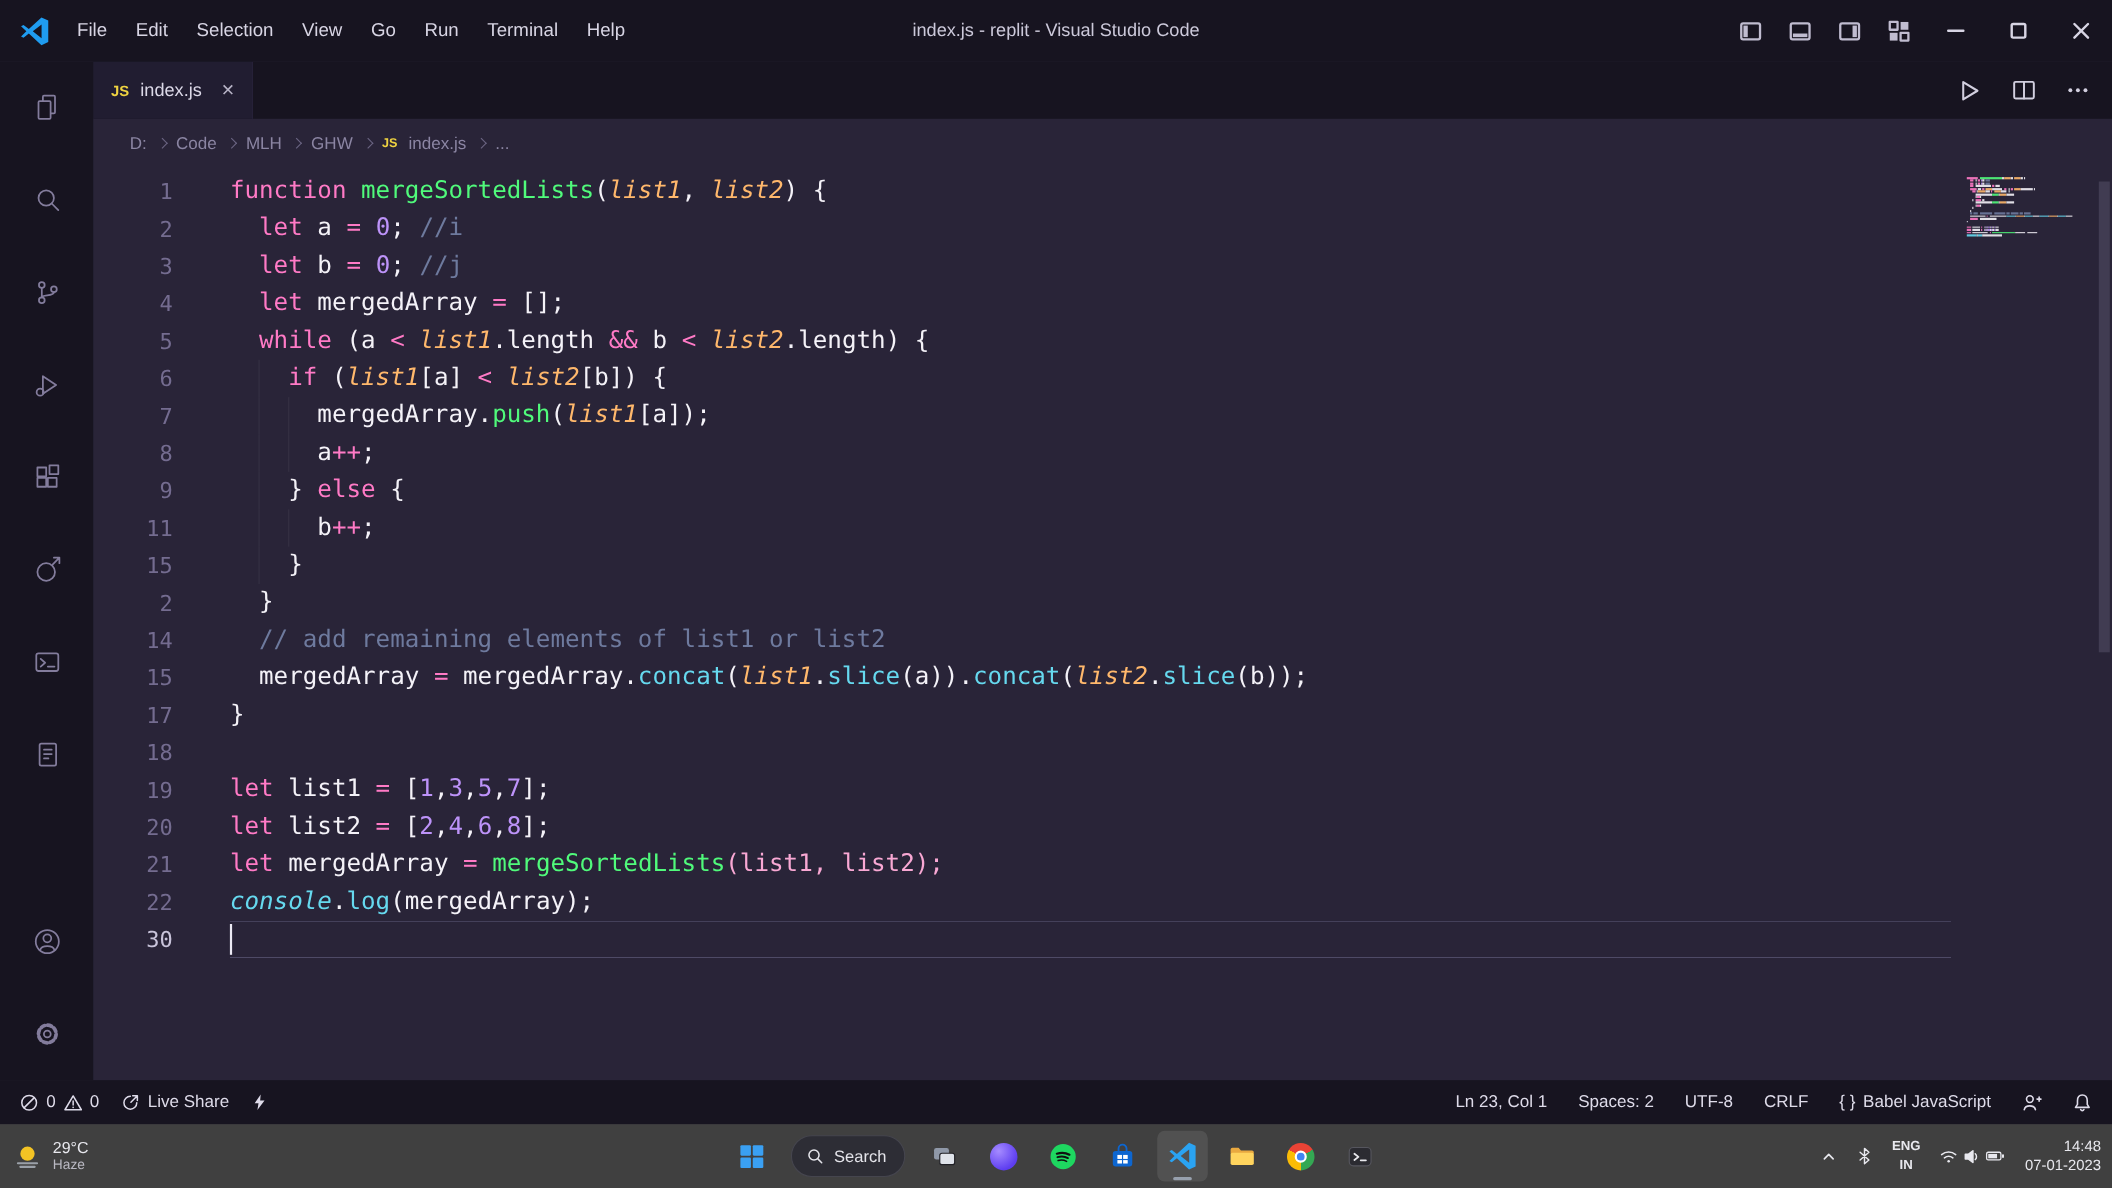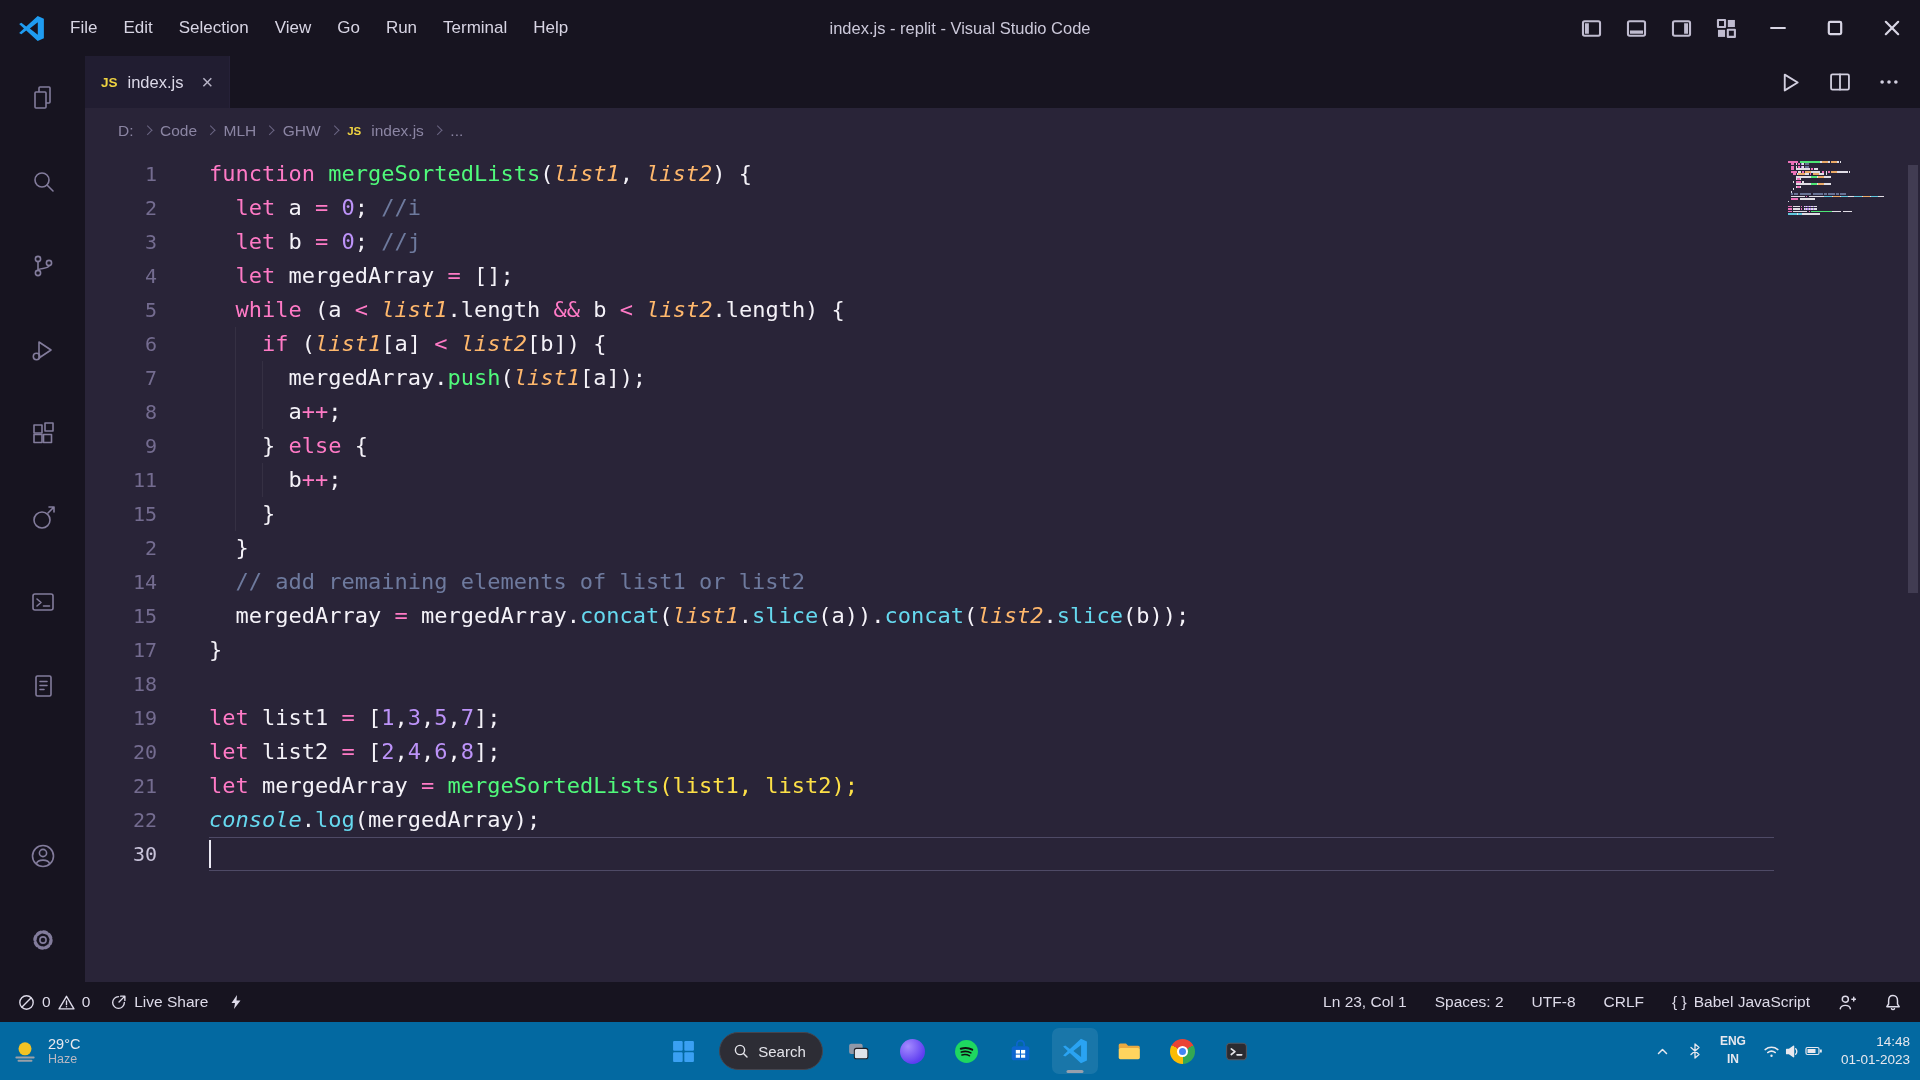--- a/index.html
+++ b/index.html
@@ -52,21 +52,21 @@
   .mline span{display:block;height:100%;flex:0 0 auto}
   .scroll-thumb{position:absolute;top:12px;right:2px;width:10px;height:428px;background:rgba(136,131,160,.26)}
 
   
   .statusbar{flex:0 0 40px;background:#171420;display:flex;align-items:center;color:#dedbe9;font-size:15.5px;padding:0 18px}
   .sb-left{display:flex;gap:20px;align-items:center}
   .sb-item{display:flex;align-items:center;gap:7px;cursor:default}
   .sb-right{margin-left:auto;display:flex;gap:28px;align-items:center}
 
   
-  .taskbar{flex:0 0 58px;background:#0369a1;display:flex;align-items:center;position:relative}
+  .taskbar{flex:0 0 58px;background:#404040;display:flex;align-items:center;position:relative}
   .weather{position:absolute;left:12px;display:flex;align-items:center;gap:10px;color:#e8e8ee}
   .weather .temp{font-size:14.5px}
   .weather .cond{font-size:12.5px;color:#b9b8c2}
   .tb-center{margin:0 auto;display:flex;align-items:center;gap:8px}
   .tb-btn{width:46px;height:46px;border-radius:7px;display:flex;align-items:center;justify-content:center;position:relative}
   .tb-btn.active{background:rgba(255,255,255,.09)}
   .tb-btn.active::after{content:"";position:absolute;bottom:1px;left:50%;transform:translateX(-50%);width:17px;height:3px;border-radius:2px;background:#97a0ad}
   .search-pill{height:38px;border-radius:19px;background:#2d2d35;border:1px solid #45454e;display:flex;align-items:center;gap:9px;padding:0 16px 0 13px;color:#e4e4ea;font-size:15px;margin:0 5px}
   .chrome{width:25px;height:25px;border-radius:50%;background:conic-gradient(from -60deg,#ea4335 0 120deg,#34a853 0 240deg,#fbbc05 0 360deg);display:flex;align-items:center;justify-content:center}
   .chrome i{width:11px;height:11px;border-radius:50%;background:#4285f4;border:2.5px solid #fff}
@@ -337,21 +337,21 @@
             <div class="line">
               <span class="ln">19</span>
               <span class="code"><span style="color: rgb(255, 122, 198);">let</span><span style="color: rgb(244, 242, 248);"> list1 </span><span style="color: rgb(255, 122, 198);">=</span><span style="color: rgb(244, 242, 248);"> [</span><span style="color: rgb(189, 147, 249);">1</span><span style="color: rgb(244, 242, 248);">,</span><span style="color: rgb(189, 147, 249);">3</span><span style="color: rgb(244, 242, 248);">,</span><span style="color: rgb(189, 147, 249);">5</span><span style="color: rgb(244, 242, 248);">,</span><span style="color: rgb(189, 147, 249);">7</span><span style="color: rgb(244, 242, 248);">];</span></span>
             </div>
             <div class="line">
               <span class="ln">20</span>
               <span class="code"><span style="color: rgb(255, 122, 198);">let</span><span style="color: rgb(244, 242, 248);"> list2 </span><span style="color: rgb(255, 122, 198);">=</span><span style="color: rgb(244, 242, 248);"> [</span><span style="color: rgb(189, 147, 249);">2</span><span style="color: rgb(244, 242, 248);">,</span><span style="color: rgb(189, 147, 249);">4</span><span style="color: rgb(244, 242, 248);">,</span><span style="color: rgb(189, 147, 249);">6</span><span style="color: rgb(244, 242, 248);">,</span><span style="color: rgb(189, 147, 249);">8</span><span style="color: rgb(244, 242, 248);">];</span></span>
             </div>
             <div class="line">
               <span class="ln">21</span>
-              <span class="code"><span style="color: rgb(255, 122, 198);">let</span><span style="color: rgb(244, 242, 248);"> mergedArray </span><span style="color: rgb(255, 122, 198);">=</span><span style="color: rgb(244, 242, 248);"> </span><span style="color: rgb(80, 250, 123);">mergeSortedLists</span><span style="color: #fde047;">(list1, list2);</span></span>
+              <span class="code"><span style="color: rgb(255, 122, 198);">let</span><span style="color: rgb(244, 242, 248);"> mergedArray </span><span style="color: rgb(255, 122, 198);">=</span><span style="color: rgb(244, 242, 248);"> </span><span style="color: rgb(80, 250, 123);">mergeSortedLists</span><span style="color: #f9a8d4;">(list1, list2);</span></span>
             </div>
             <div class="line">
               <span class="ln">22</span>
               <span class="code"><span style="color: rgb(102, 217, 239); font-style: italic;">console</span><span style="color: rgb(244, 242, 248);">.</span><span style="color: rgb(102, 217, 239);">log</span><span style="color: rgb(244, 242, 248);">(mergedArray);</span></span>
             </div>
             <div class="line current">
               <span class="ln">30</span>
               <span class="code"><span class="cursor"></span></span>
             </div>
           </div>
@@ -754,18 +754,18 @@
             <path d="M11 5.5 a3.5 3.5 0 0 1 0 5"></path>
           </svg>
         <svg class="icon" width="18" height="16" viewBox="0 0 18 16" style="stroke-width:1.2">
             <rect x="1" y="4.5" width="13" height="7" rx="1.5"></rect>
             <rect x="2.5" y="6" width="8" height="4" fill="currentColor" stroke="none"></rect>
             <rect x="15" y="6.5" width="1.8" height="3" fill="currentColor" stroke="none"></rect>
           </svg>
       </span>
       <span class="clock">
         <span>14:48</span>
-        <span>01-01-2023</span>
+        <span>07-01-2023</span>
       </span>
     </div>
   </div>
 
 </div>
 
 </body></html>

